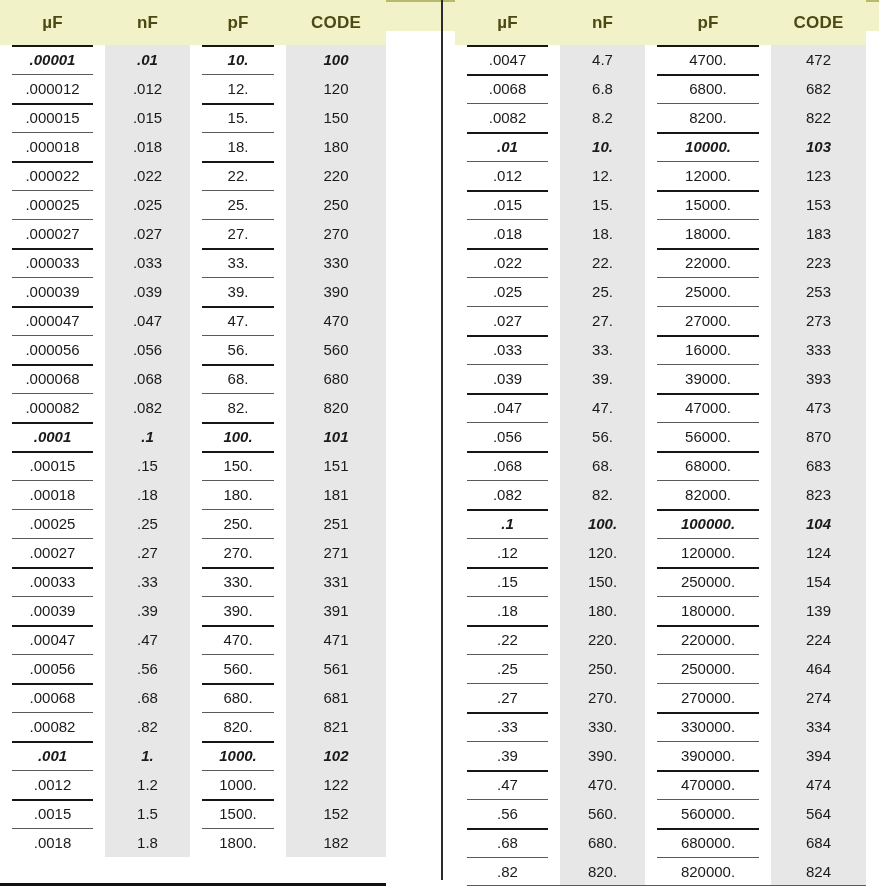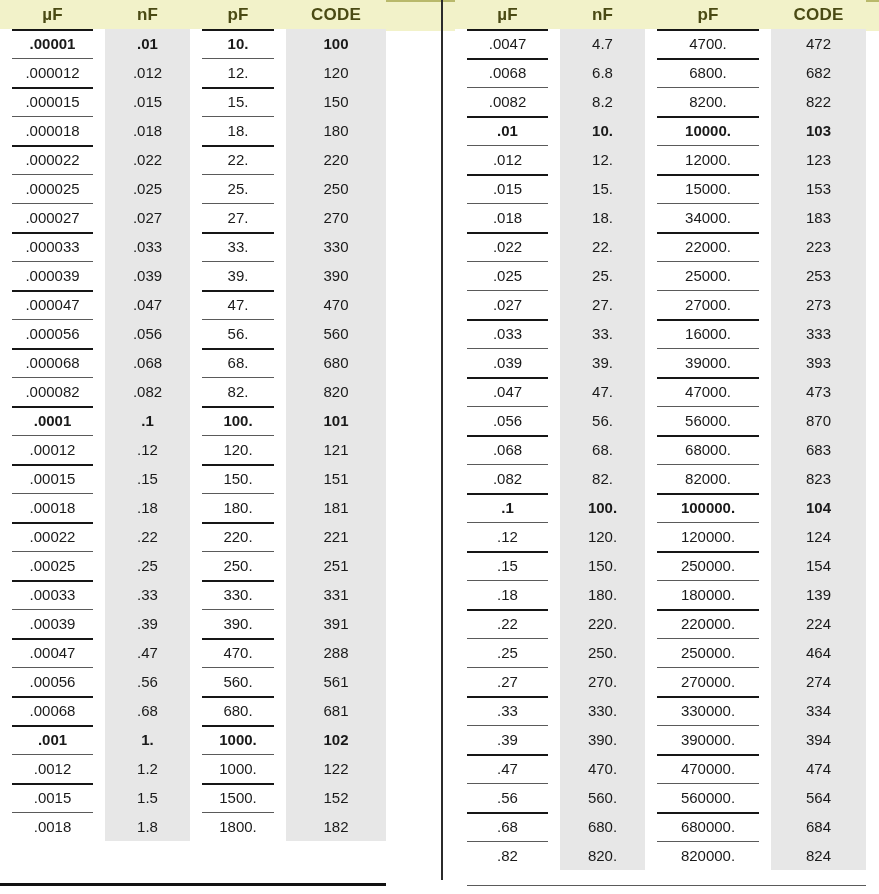--- a/index.html
+++ b/index.html
@@ -50,21 +50,21 @@
     border-collapse: collapse;
     table-layout: fixed;
     font-size: 15px;
     color: #1a1a1a;
   }
   .tbl-left  { left: 0px;   width: 386px; }
   .tbl-right { left: 455px; width: 411px; }
 
   .tbl th {
     height: 29px;
-    padding: 0;
+    padding: 8px;
     font-size: 17px;
     font-weight: bold;
     color: #4a4a14;
     background: #f2f2c9;
     text-align: center;
     vertical-align: middle;
     letter-spacing: .2px;
   }
 
   .tbl td {
@@ -89,21 +89,21 @@
     right: 12px;
     top: 0;
     height: 1px;
     background: #5a5a5a;
   }
   .ruled.thick .rule {
     height: 2px;
     background: #161616;
   }
 
-  .bold-row td { font-weight: bold; }
+  .bold-row td { font-weight: bold; font-style: italic; }
 
   
   .bottom-rule-left {
     position: absolute;
     left: 0px;
     top: 883px;
     width: 386px;
     height: 3px;
     background: #111111;
   }
@@ -217,78 +217,78 @@
           <td class="ruled"><span class="rule"></span><span>82.</span></td>
           <td>820</td>
         </tr>
         <tr class="bold-row">
           <td class="ruled thick"><span class="rule"></span><span>.0001</span></td>
           <td>.1</td>
           <td class="ruled thick"><span class="rule"></span><span>100.</span></td>
           <td>101</td>
         </tr>
         <tr>
-          <td class="ruled"><span class="rule"></span><span>.00012</span></td>
-          <td>.12</td>
-          <td class="ruled"><span class="rule"></span><span>120.</span></td>
-          <td>121</td>
-        </tr>
-        <tr>
           <td class="ruled thick"><span class="rule"></span><span>.00015</span></td>
           <td>.15</td>
           <td class="ruled thick"><span class="rule"></span><span>150.</span></td>
           <td>151</td>
         </tr>
         <tr>
           <td class="ruled"><span class="rule"></span><span>.00018</span></td>
           <td>.18</td>
           <td class="ruled"><span class="rule"></span><span>180.</span></td>
           <td>181</td>
         </tr>
         <tr>
-          <td class="ruled thick"><span class="rule"></span><span>.00022</span></td>
-          <td>.22</td>
-          <td class="ruled thick"><span class="rule"></span><span>220.</span></td>
-          <td>221</td>
-        </tr>
-        <tr>
           <td class="ruled"><span class="rule"></span><span>.00025</span></td>
           <td>.25</td>
           <td class="ruled"><span class="rule"></span><span>250.</span></td>
           <td>251</td>
         </tr>
         <tr>
+          <td class="ruled"><span class="rule"></span><span>.00027</span></td>
+          <td>.27</td>
+          <td class="ruled"><span class="rule"></span><span>270.</span></td>
+          <td>271</td>
+        </tr>
+        <tr>
           <td class="ruled thick"><span class="rule"></span><span>.00033</span></td>
           <td>.33</td>
           <td class="ruled thick"><span class="rule"></span><span>330.</span></td>
           <td>331</td>
         </tr>
         <tr>
           <td class="ruled"><span class="rule"></span><span>.00039</span></td>
           <td>.39</td>
           <td class="ruled"><span class="rule"></span><span>390.</span></td>
           <td>391</td>
         </tr>
         <tr>
           <td class="ruled thick"><span class="rule"></span><span>.00047</span></td>
           <td>.47</td>
           <td class="ruled thick"><span class="rule"></span><span>470.</span></td>
-          <td>288</td>
+          <td>471</td>
         </tr>
         <tr>
           <td class="ruled"><span class="rule"></span><span>.00056</span></td>
           <td>.56</td>
           <td class="ruled"><span class="rule"></span><span>560.</span></td>
           <td>561</td>
         </tr>
         <tr>
           <td class="ruled thick"><span class="rule"></span><span>.00068</span></td>
           <td>.68</td>
           <td class="ruled thick"><span class="rule"></span><span>680.</span></td>
           <td>681</td>
+        </tr>
+        <tr>
+          <td class="ruled"><span class="rule"></span><span>.00082</span></td>
+          <td>.82</td>
+          <td class="ruled"><span class="rule"></span><span>820.</span></td>
+          <td>821</td>
         </tr>
         <tr class="bold-row">
           <td class="ruled thick"><span class="rule"></span><span>.001</span></td>
           <td>1.</td>
           <td class="ruled thick"><span class="rule"></span><span>1000.</span></td>
           <td>102</td>
         </tr>
         <tr>
           <td class="ruled"><span class="rule"></span><span>.0012</span></td>
           <td>1.2</td>
@@ -358,21 +358,21 @@
         </tr>
         <tr>
           <td class="ruled thick"><span class="rule"></span><span>.015</span></td>
           <td>15.</td>
           <td class="ruled thick"><span class="rule"></span><span>15000.</span></td>
           <td>153</td>
         </tr>
         <tr>
           <td class="ruled"><span class="rule"></span><span>.018</span></td>
           <td>18.</td>
-          <td class="ruled"><span class="rule"></span><span>34000.</span></td>
+          <td class="ruled"><span class="rule"></span><span>18000.</span></td>
           <td>183</td>
         </tr>
         <tr>
           <td class="ruled thick"><span class="rule"></span><span>.022</span></td>
           <td>22.</td>
           <td class="ruled thick"><span class="rule"></span><span>22000.</span></td>
           <td>223</td>
         </tr>
         <tr>
           <td class="ruled"><span class="rule"></span><span>.025</span></td>

